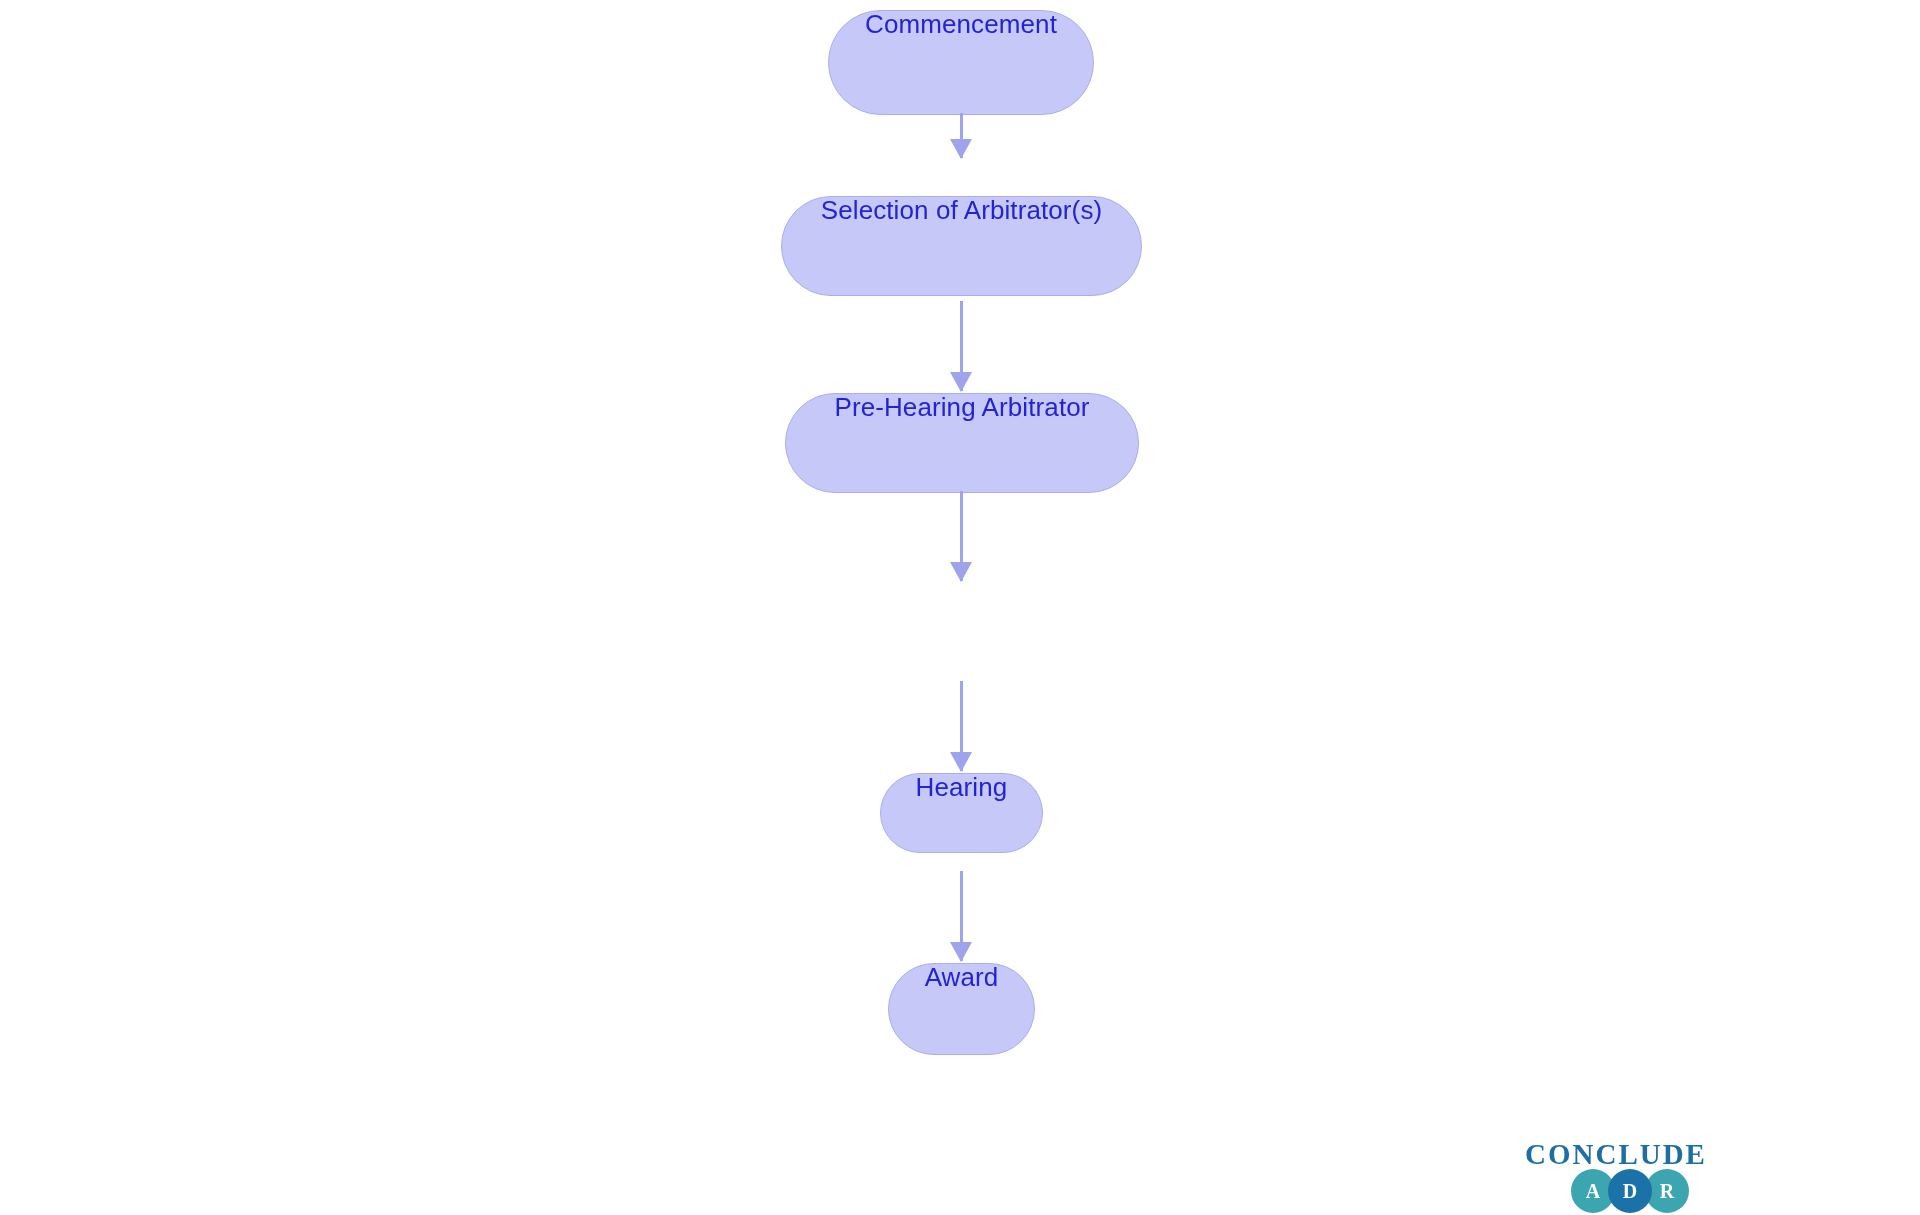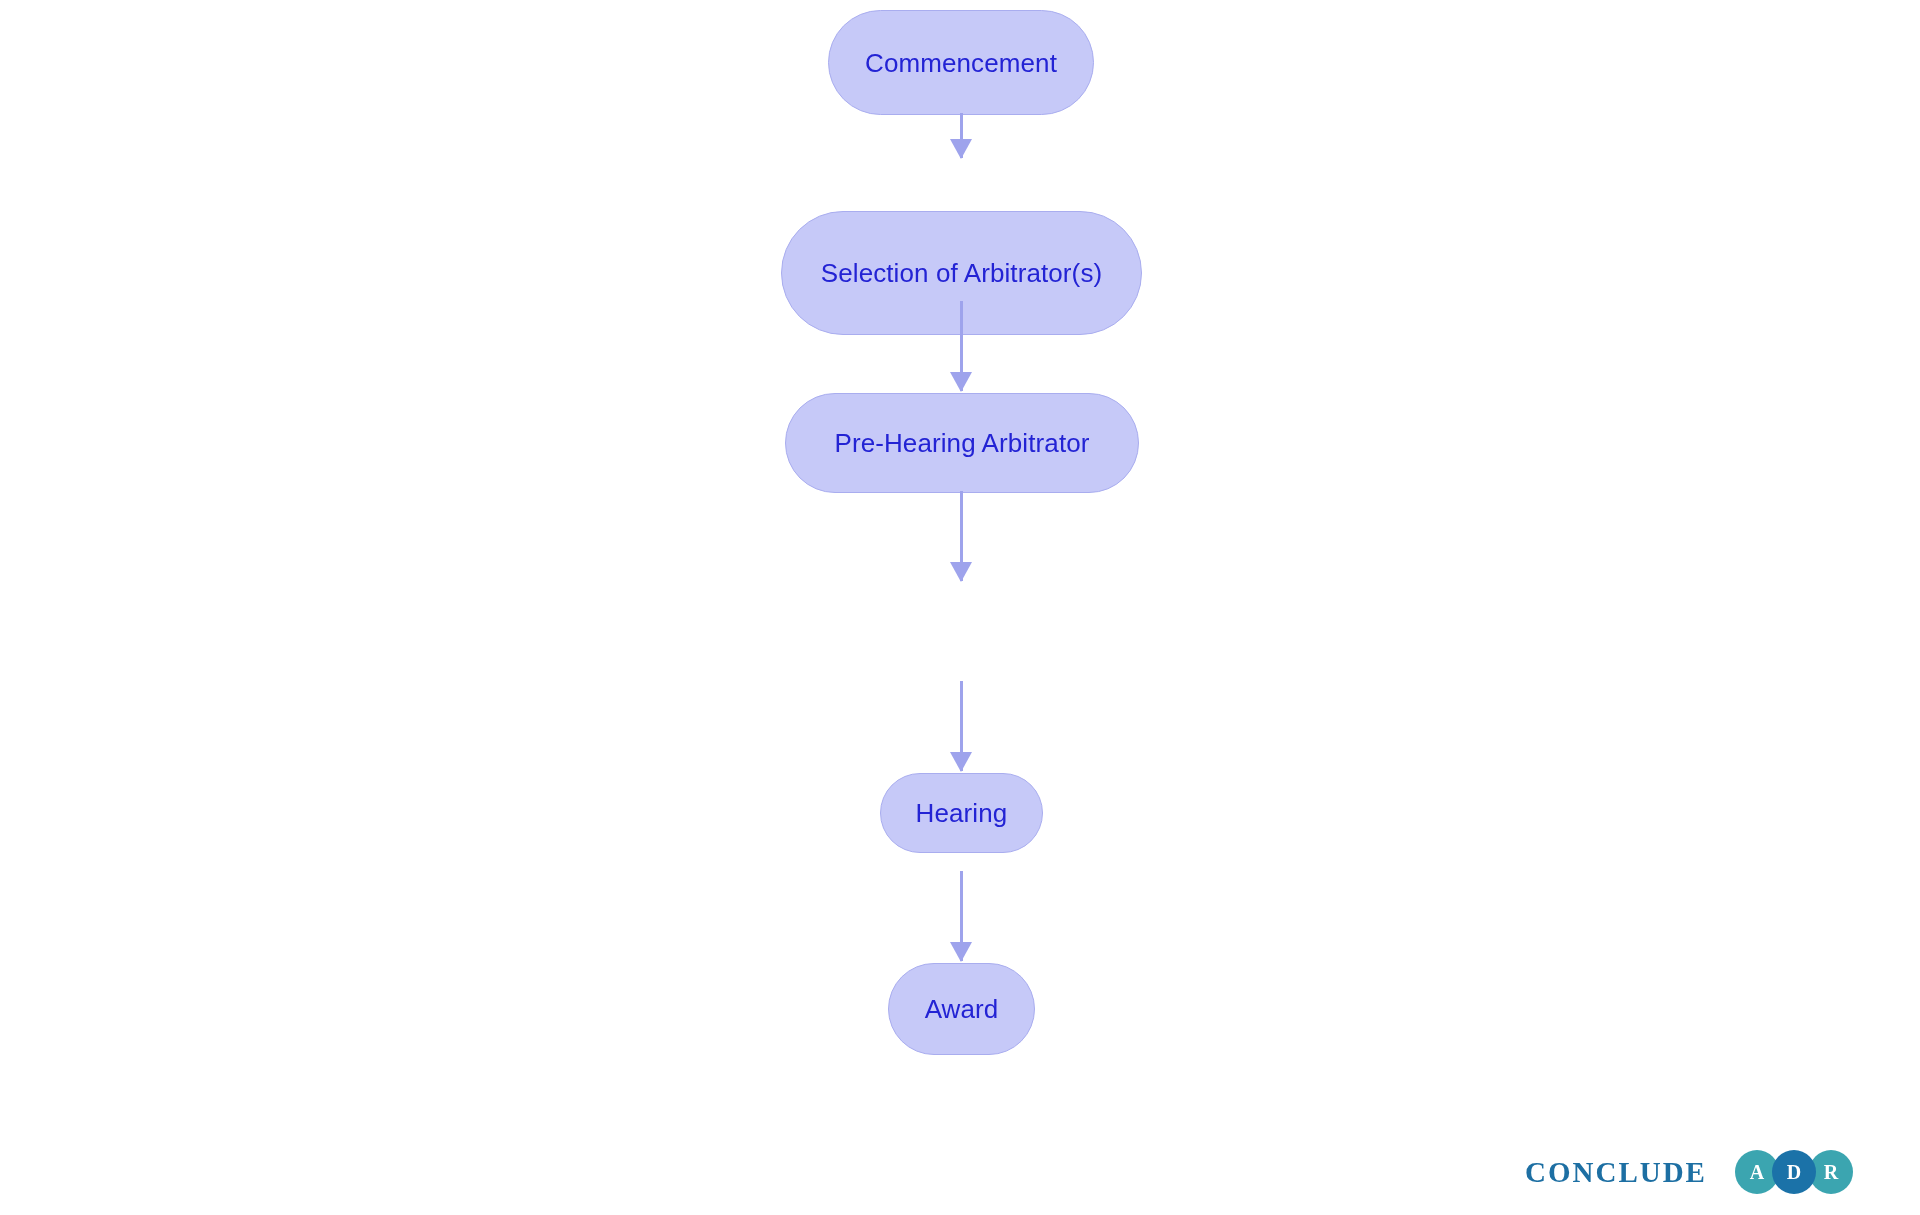--- a/index.html
+++ b/index.html
@@ -21,21 +21,20 @@
     left: 0;
     top: 0;
     width: 1920px;
     height: 1215px;
   }
 
   
   .flow-node {
     position: absolute;
     display: flex;
-    align-items: center;
     justify-content: center;
     box-sizing: border-box;
     background: #c6c9f8;
     border: 1.6px solid #a9adef;
     border-radius: 9999px;
     color: #2323d4;
     font-family: "Liberation Sans", sans-serif;
     font-size: 26px;
     font-weight: 400;
     letter-spacing: 0.1px;
@@ -47,21 +46,21 @@
   .flow-node-label {
     color: #2323d4;
     pointer-events: none;
   }
 
   
   #node-commencement {
     left: 828px;  top: 10px;   width: 266px; height: 105px;
   }
   #node-selection {
-    left: 781px;  top: 211px;  width: 361px; height: 124px;
+    left: 781px;  top: 196px;  width: 361px; height: 100px;
   }
   #node-prehearing {
     left: 785px;  top: 393px;  width: 354px; height: 100px;
   }
   #node-discovery {
     left: 870px;  top: 583px;  width: 183px; height: 100px;
   }
   #node-hearing {
     left: 880px;  top: 773px;  width: 163px; height: 80px;
   }
@@ -101,20 +100,21 @@
   #connector-5 { top: 871px; height: 90px; }
 
   
   #brand-logo {
     position: absolute;
     left: 1525px;
     top: 1140px;
     display: flex;
     align-items: center;
     height: 64px;
+    flex-direction: column;
   }
   #brand-wordmark {
     font-family: "Liberation Serif", serif;
     font-weight: 700;
     font-size: 29px;
     letter-spacing: 2.0px;
     color: #1d6fa3;
     line-height: 1;
     white-space: nowrap;
   }

